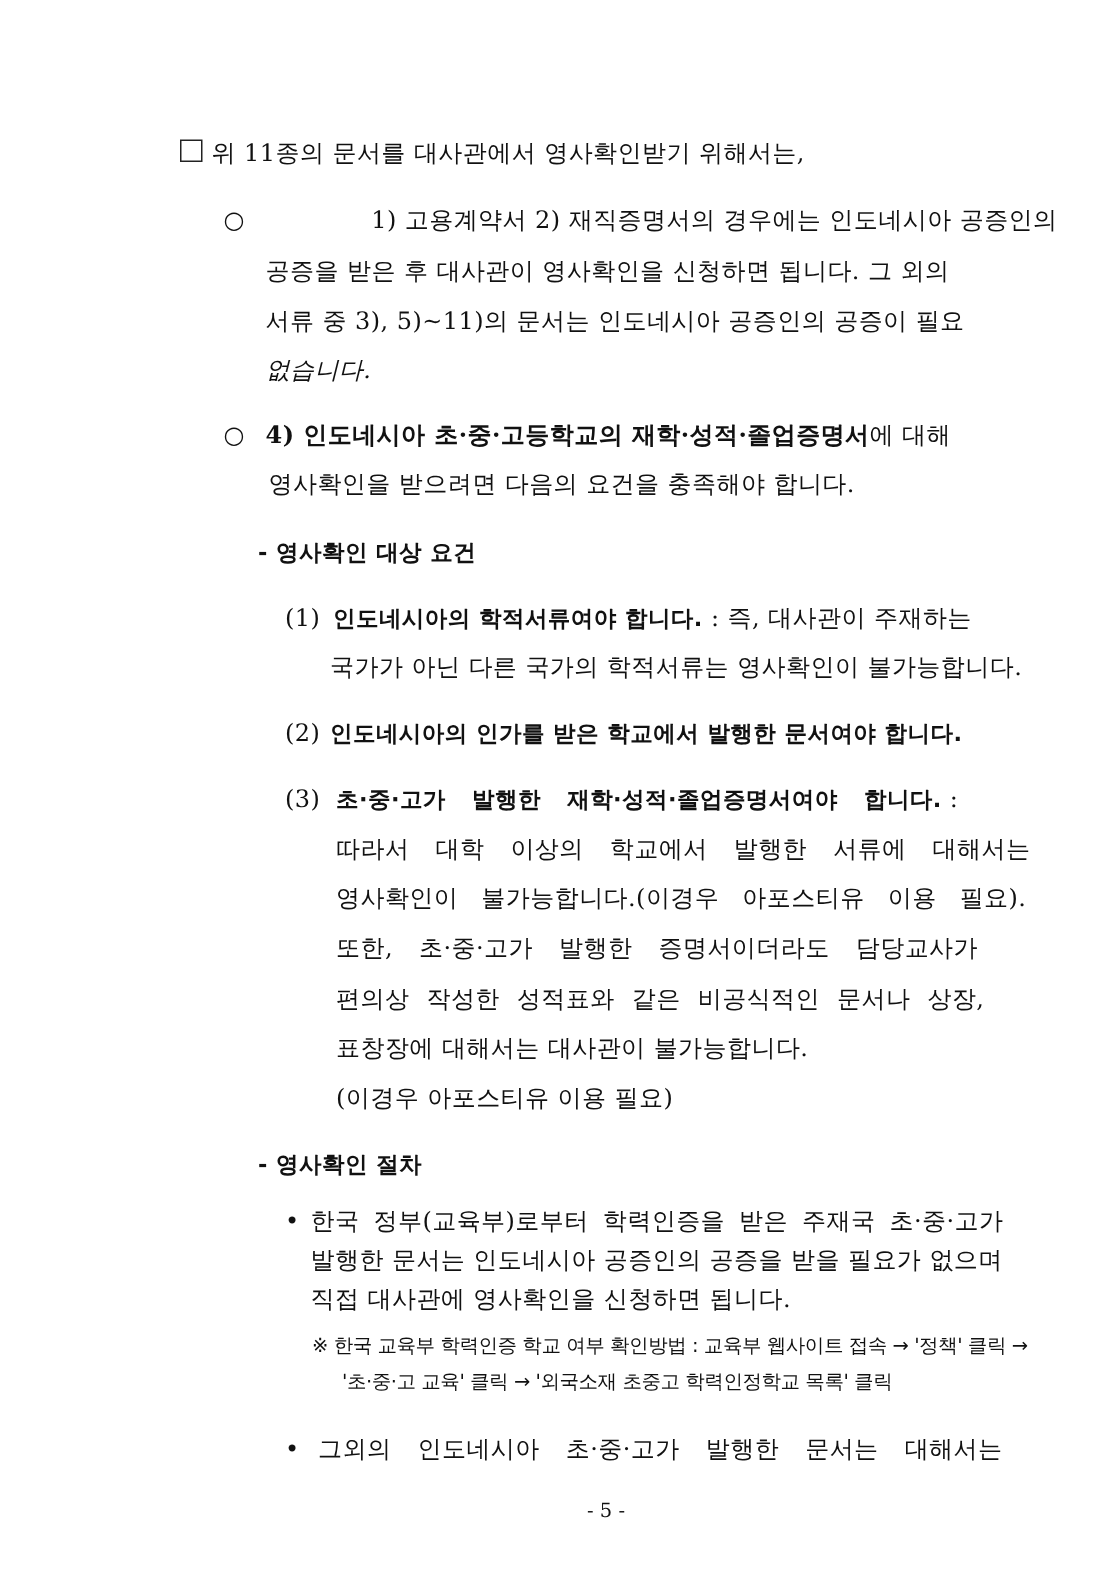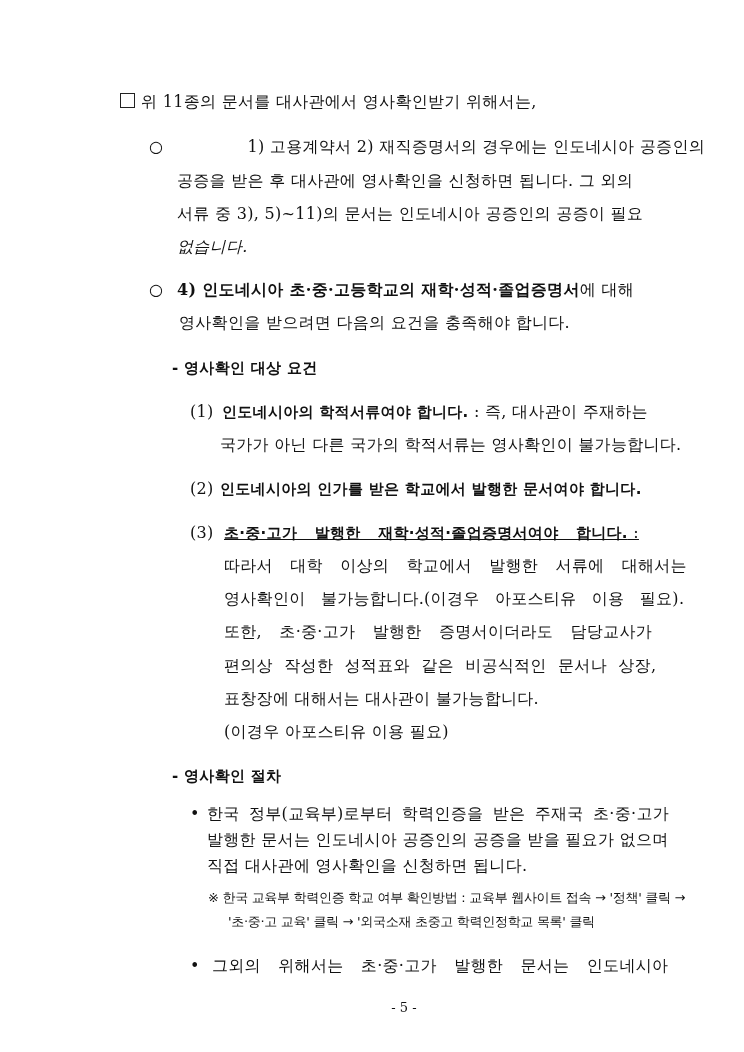--- a/index.html
+++ b/index.html
@@ -20,21 +20,21 @@
 <div class="page">
 
   <div class="line" style="left:88px; top:92px; width:470px;">
     <span class="sq"></span><span>위 11종의 문서를 대사관에서 영사확인받기 위해서는,</span>
   </div>
 
   <div class="line" style="left:117px; top:137px;">○</div>
   <div class="line just" style="left:145px; top:137px; width:528px;justify-content:flex-end;">
       <span>1) 고용계약서 2) 재직증명서의 경우에는 인도네시아 공증인의</span>
     </div>
-  <div class="line" style="left:145px; top:171px; width:528px; text-align:justify;">공증을 받은 후 대사관에 영사확인을 신청하면 됩니다. 그 외의</div>
+  <div class="line" style="left:145px; top:171px; width:528px; text-align:justify;">공증을 받은 후 대사관이 영사확인을 신청하면 됩니다. 그 외의</div>
   <div class="line" style="left:145px; top:204px;">서류 중 3), 5)~11)의 문서는 인도네시아 공증인의 공증이 필요</div>
   <div class="line" style="left:145px; top:237px;font-style:italic;">없습니다.</div>
 
   <div class="line" style="left:117px; top:280px;">○</div>
   <div class="line" style="left:145px; top:280px;">
     <span class="b">4) 인도네시아 초·중·고등학교의 재학·성적·졸업증명서</span><span>에 대해</span>
   </div>
   <div class="line" style="left:147px; top:313px;">영사확인을 받으려면 다음의 요건을 충족해야 합니다.</div>
 
   <div class="line b sans" style="left:140px; top:358px; font-size:15px;">- 영사확인 대상 요건</div>
@@ -42,21 +42,21 @@
   <div class="line" style="left:158px; top:402px;">(1)</div>
   <div class="line" style="left:190px; top:402px;">
     <span class="b sans" style="font-size:15px;">인도네시아의 학적서류여야 합니다.</span><span> : 즉, 대사관이 주재하는</span>
   </div>
   <div class="line" style="left:188px; top:435px;">국가가 아닌 다른 국가의 학적서류는 영사확인이 불가능합니다.</div>
 
   <div class="line" style="left:158px; top:479px;">(2)</div>
   <div class="line b sans" style="left:188px; top:479px; font-size:15px;">인도네시아의 인가를 받은 학교에서 발행한 문서여야 합니다.</div>
 
   <div class="line" style="left:158px; top:523px;">(3)</div>
-  <div class="line" style="left:192px; top:523px;text-decoration:underline;">
+  <div class="line" style="left:192px; top:523px;">
     <span class="b sans" style="font-size:15px; word-spacing:12px;">초·중·고가 발행한 재학·성적·졸업증명서여야 합니다.</span><span> :</span>
   </div>
   <div class="line" style="left:192px; top:556px; word-spacing:12px;">따라서 대학 이상의 학교에서 발행한 서류에 대해서는</div>
   <div class="line" style="left:192px; top:589px; word-spacing:10px;">영사확인이 불가능합니다.(이경우 아포스티유 이용 필요).</div>
   <div class="line" style="left:192px; top:622px; word-spacing:12px;">또한, 초·중·고가 발행한 증명서이더라도 담당교사가</div>
   <div class="line" style="left:192px; top:656px; word-spacing:6px;text-align:right;">편의상 작성한 성적표와 같은 비공식적인 문서나 상장,</div>
   <div class="line" style="left:192px; top:689px;">표창장에 대해서는 대사관이 불가능합니다.</div>
   <div class="line" style="left:192px; top:722px;">(이경우 아포스티유 이용 필요)</div>
 
   <div class="line b sans" style="left:140px; top:766px; font-size:15px;">- 영사확인 절차</div>
@@ -65,16 +65,16 @@
   <div class="line" style="left:175px; top:804px; word-spacing:4px;">한국 정부(교육부)로부터 학력인증을 받은 주재국 초·중·고가</div>
   <div class="line" style="left:175px; top:830px;">발행한 문서는 인도네시아 공증인의 공증을 받을 필요가 없으며</div>
   <div class="line" style="left:175px; top:856px;">직접 대사관에 영사확인을 신청하면 됩니다.</div>
 
   <div class="line note" style="left:176px; top:888px;">
     <span>※</span>&nbsp;<span>한국 교육부 학력인증 학교 여부 확인방법 : 교육부 웹사이트 접속 → '정책' 클릭 →</span>
   </div>
   <div class="line note" style="left:196px; top:912px;">'초·중·고 교육' 클릭 → '외국소재 초중고 학력인정학교 목록' 클릭</div>
 
   <div class="line" style="left:158px; top:956px;">•</div>
-  <div class="line" style="left:180px; top:956px; word-spacing:12px;">그외의 위해서는 초·중·고가 발행한 문서는 인도네시아</div>
+  <div class="line" style="left:180px; top:956px; word-spacing:12px;">그외의 인도네시아 초·중·고가 발행한 문서는 대해서는</div>
 
   <div class="pn">- 5 -</div>
 </div>
 
 </body></html>

